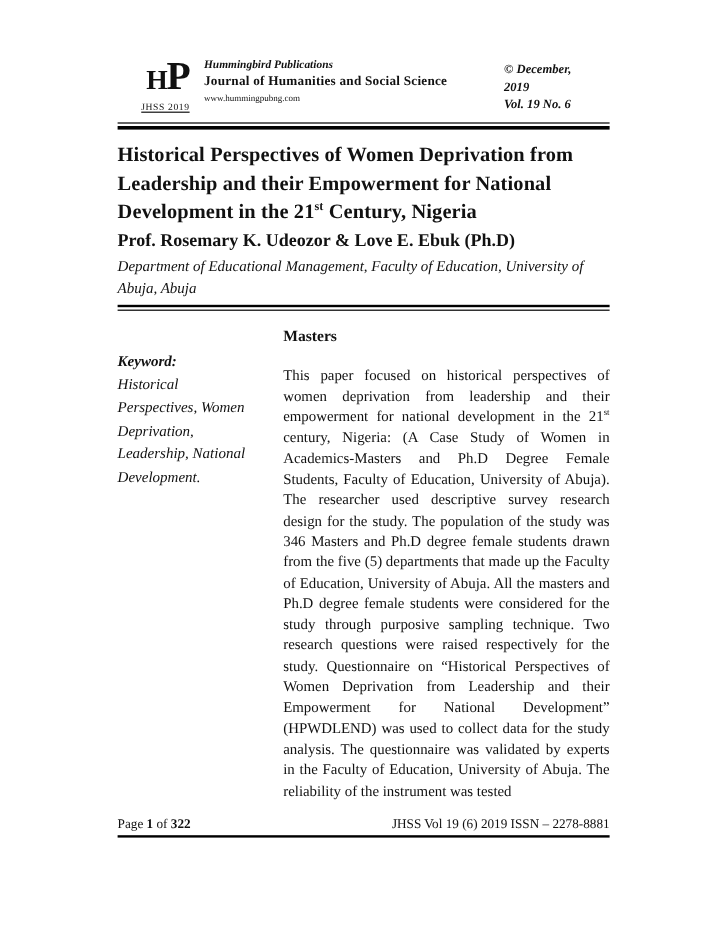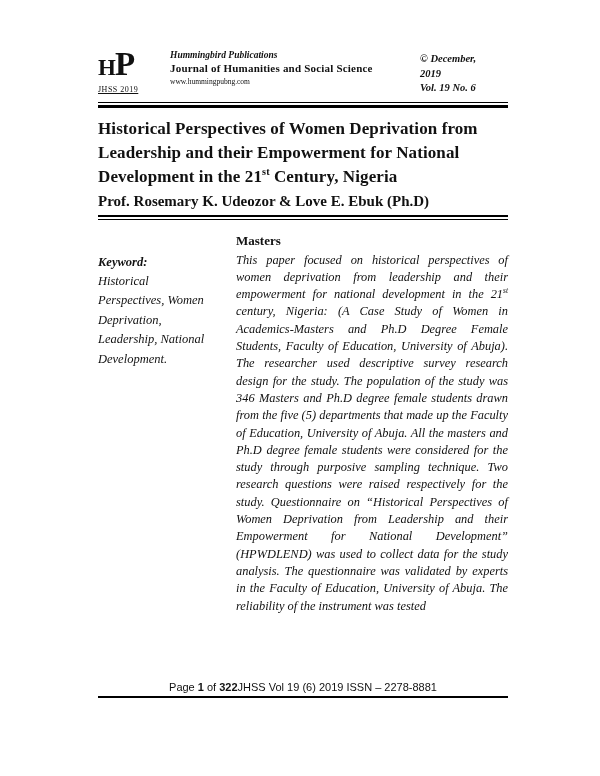--- a/index.html
+++ b/index.html
@@ -12,21 +12,21 @@
   }
   .page {
     width: 600px; height: 776px;
     padding: 48px 92px 78px 98px;
     display: flex; flex-direction: column;
     background: #fff;
   }
 
   
   .jheader { display: flex; align-items: flex-start; }
-  .logo-block { width: 60px; flex: 0 0 60px; text-align: left; }
+  .logo-block { width: 60px; flex: 0 0 60px; text-align: right; }
   .monogram { line-height: 1; white-space: nowrap; letter-spacing: -1px; }
   .monogram .glyph-h { font-size: 23px; font-weight: bold; }
   .monogram .glyph-p { font-size: 33px; font-weight: bold; }
   .logo-caption { font-size: 8px; margin-top: 4px; letter-spacing: 0.5px; text-decoration: underline; }
 
   .jheader-center { flex: 1 1 auto; padding-left: 12px; padding-top: 2px; }
   .publisher-name { font-size: 9.5px; font-weight: bold; font-style: italic; }
   .journal-name { font-size: 11px; font-weight: bold; margin-top: 2px; letter-spacing: 0.2px; }
   .journal-website { font-size: 7.5px; margin-top: 3px; }
 
@@ -61,30 +61,30 @@
   .columns { display: flex; margin-top: 13px; }
   .keywords-panel {
     flex: 0 0 138px; width: 138px;
     padding-top: 20px; padding-right: 28px;
     font-size: 12.5px; font-style: italic; line-height: 19.4px;
   }
   .keywords-label { font-weight: bold; font-style: italic; }
   .abstract-section { flex: 1 1 auto; }
   .abstract-heading { font-size: 13px; font-weight: bold; }
   .abstract-body {
-    font-size: 12.4px; font-style: italic;
+    font-size: 12.4px; 
     line-height: 17.3px; text-align: justify;
-    margin-top: 3px;
+    margin-top: 17px;
   }
 
   
   .page-footer { margin-top: auto; font-family: "Liberation Sans", sans-serif; }
   .footer-row {
-    display: flex; justify-content: center; align-items: baseline;
-    font-size: 11px; padding-bottom: 3px;
+    display: flex; justify-content: space-between; align-items: baseline;
+    font-size: 11px; padding-bottom: 3px; font-family: Liberation Serif, serif;
   }
   .footer-row b { font-weight: bold; }
   .footer-rule { height: 2px; background: #000; }
 </style>
 </head>
 <body>
 
 <div class="page">
 
   <div class="jheader">
@@ -106,20 +106,21 @@
 
   <div class="double-rule">
     <div class="thin"></div>
       <div class="gap"></div>
       <div class="thick"></div>
   </div>
 
   <h1 class="article-title"><span>Historical Perspectives of Women Deprivation from Leadership and their Empowerment for National Development in the 21</span><sup>st</sup><span> Century, Nigeria</span></h1>
 
   <div class="article-authors">Prof. Rosemary K. Udeozor &amp; Love E. Ebuk (Ph.D)</div>
+  <div class="article-affiliation">Department of Educational Management, Faculty of Education, University of Abuja, Abuja</div>
 
   <div class="affil-rule">
     <div class="thick"></div>
       <div class="gap"></div>
       <div class="thin"></div>
   </div>
 
   <div class="columns">
     <div class="keywords-panel">
       <div class="keywords-label">Keyword:</div>

